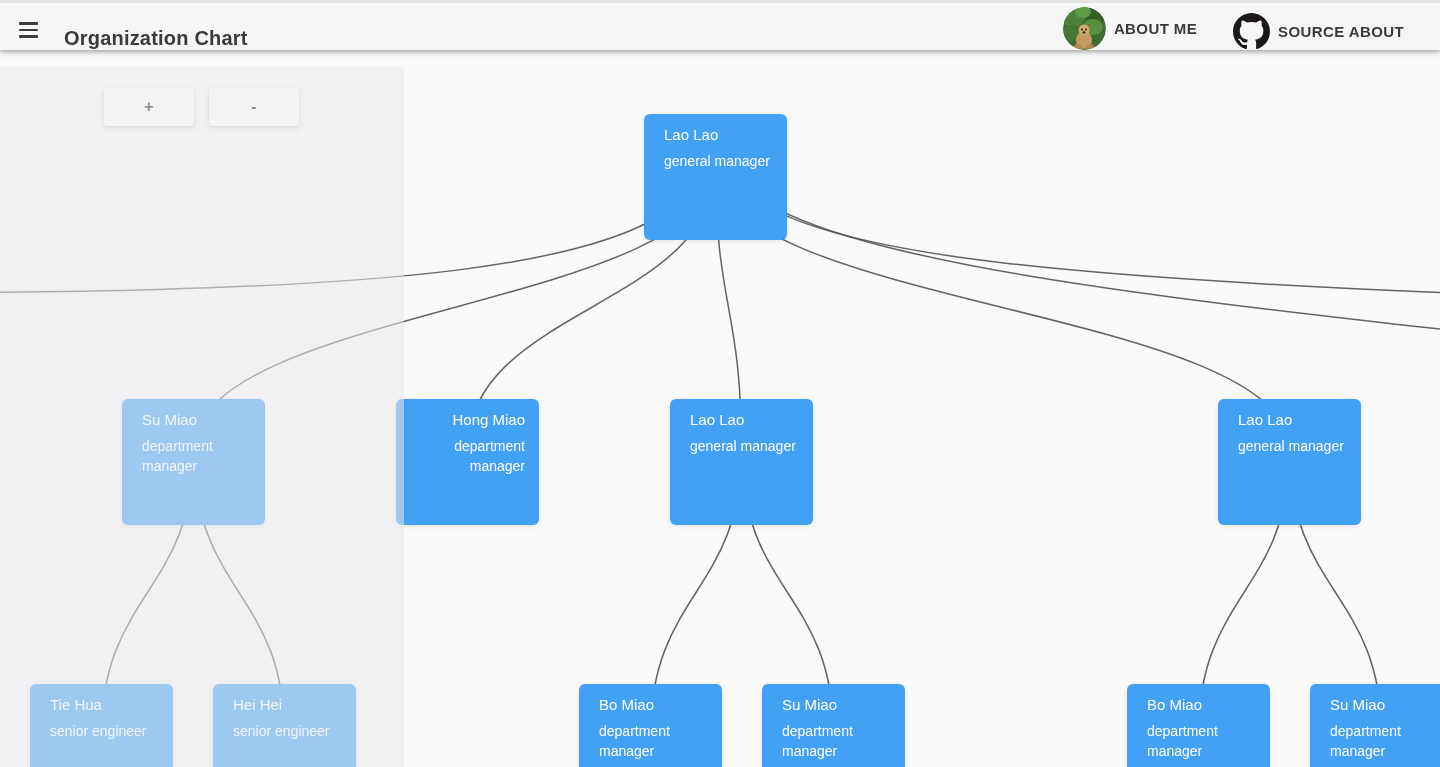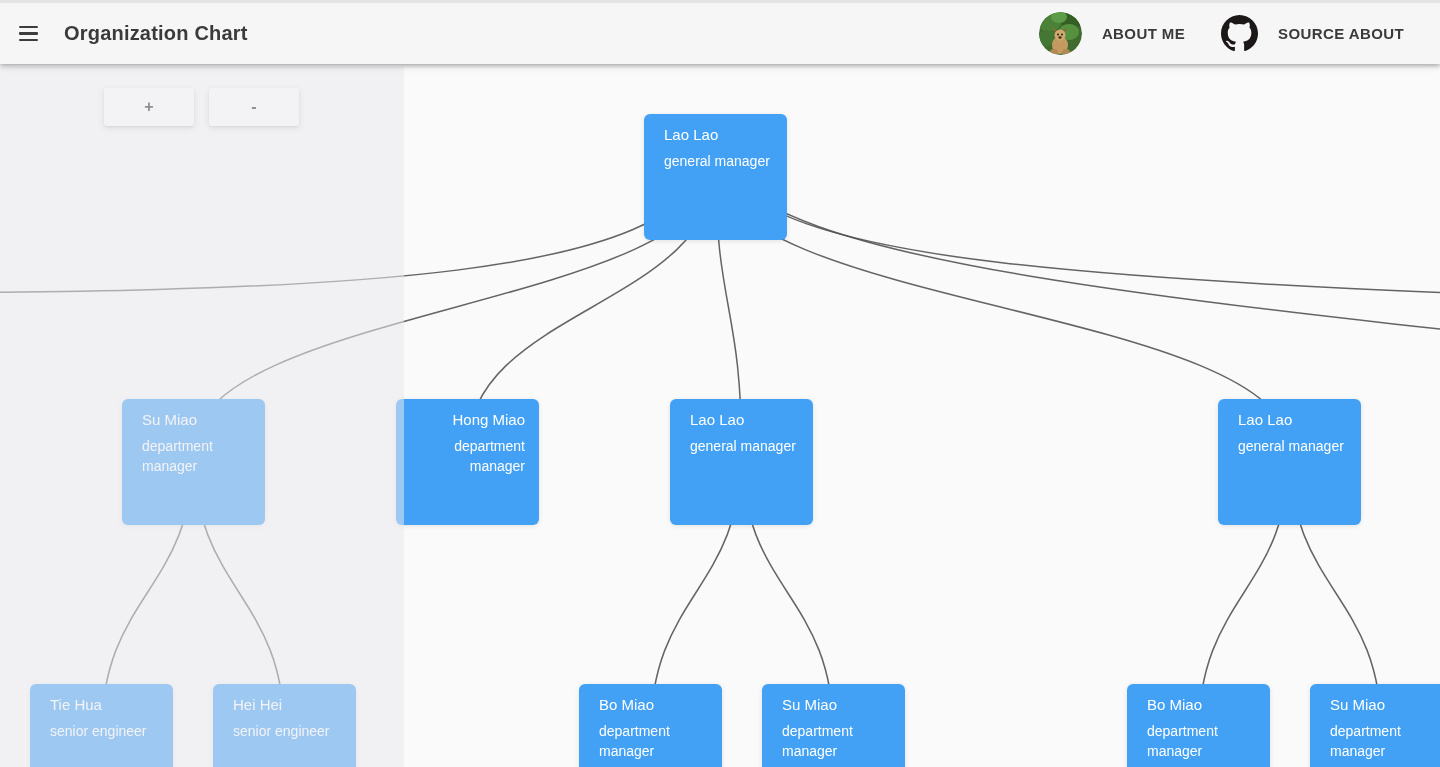--- a/index.html
+++ b/index.html
@@ -5,40 +5,40 @@
   * { margin:0; padding:0; box-sizing:border-box; }
   html,body { width:1440px; height:767px; overflow:hidden; }
   body {
     font-family:"Liberation Sans", sans-serif;
     background:#fafafa;
     position:relative;
   }
 
   
   .appbar {
-    position:absolute; left:0; top:0; width:1440px; height:64px;
+    position:absolute; left:0; top:0; width:1440px; height:50px;
     background:#f6f6f6;
     border-top:3px solid #e4e4e4;
     box-shadow:0 2px 4px rgba(0,0,0,0.28), 0 4px 8px rgba(0,0,0,0.06);
-    display:flex; align-items:center;
+    display:flex; align-items:flex-end;
     z-index:50;
   }
   .menu-btn {
     width:40px; height:40px; margin-left:8px;
     background:transparent; border:none; cursor:pointer;
     display:flex; flex-direction:column; justify-content:center; align-items:center; gap:4px;
   }
   .menu-btn span { display:block; width:19px; height:2.5px; background:#3c3c3c; border-radius:1px; }
   .app-title {
     margin-left:16px;
     font-size:20px; font-weight:700; color:#3a3a3a; letter-spacing:0.2px;
   }
   .appbar-spacer { flex:1; }
   .appbar-link {
-    display:flex; align-items:center; gap:20px;
+    display:flex; align-items:center; gap:8px;
     background:none; border:none; cursor:pointer;
     font-family:"Liberation Sans", sans-serif;
     font-size:15px; font-weight:700; color:#3a3a3a; letter-spacing:0.4px;
     margin-right:36px;
   }
   .avatar {
     width:43px; height:43px; border-radius:50%; overflow:hidden; flex:0 0 auto;
   }
   .gh-badge { width:37px; height:37px; flex:0 0 auto; display:flex; }
 

